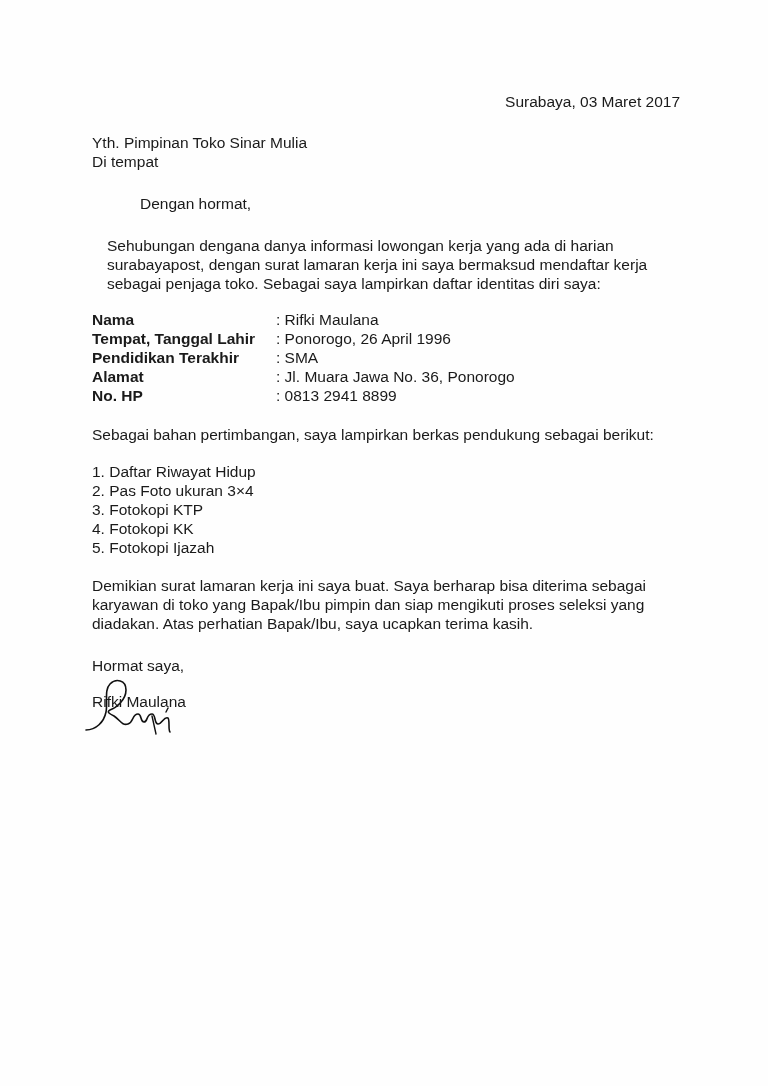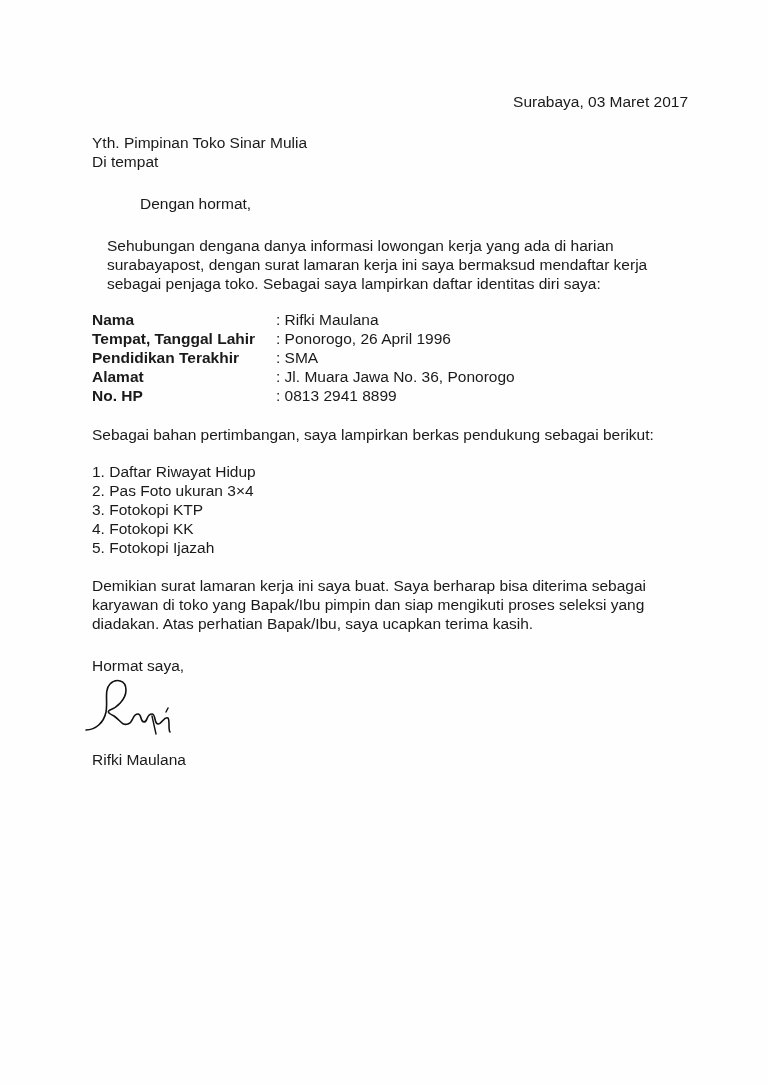--- a/index.html
+++ b/index.html
@@ -18,21 +18,21 @@
       line-height: 19px;
     }
     .page {
       position: absolute;
       left: 0; top: 0;
       width: 768px; height: 1086px;
       background: #fefefe;
     }
     .abs { position: absolute; white-space: nowrap; }
     .date {
-      right: 80px;
+      right: 88px;
       top: 92px;
       text-align: right;
     }
     .recipient { left: 92px; top: 133px; }
     .salutation { left: 92px; top: 194px; margin-left: 48px; }
     .para { left: 92px; white-space: nowrap; }
     .para div { height: 19px; }
     .p1 { top: 236px; margin-left: 15px; }
     .identity { left: 92px; top: 310px; }
     .identity .row { height: 19px; display: flex; }
@@ -43,21 +43,21 @@
     .attach div { height: 19px; }
     .p3 { top: 576px; }
     .closing { left: 92px; top: 656px; }
     .signature {
       position: absolute;
       left: 82px;
       top: 672px;
       width: 110px;
       height: 70px;
     }
-    .signer { left: 92px; top: 750px; }
+    .signer { left: 92px; top: 692px; }
   </style>
 </head>
 <body>
 
 <div class="page">
 
   <div class="abs date">Surabaya, 03 Maret 2017</div>
 
   <div class="abs recipient">
     <div>Yth. Pimpinan Toko Sinar Mulia</div>

